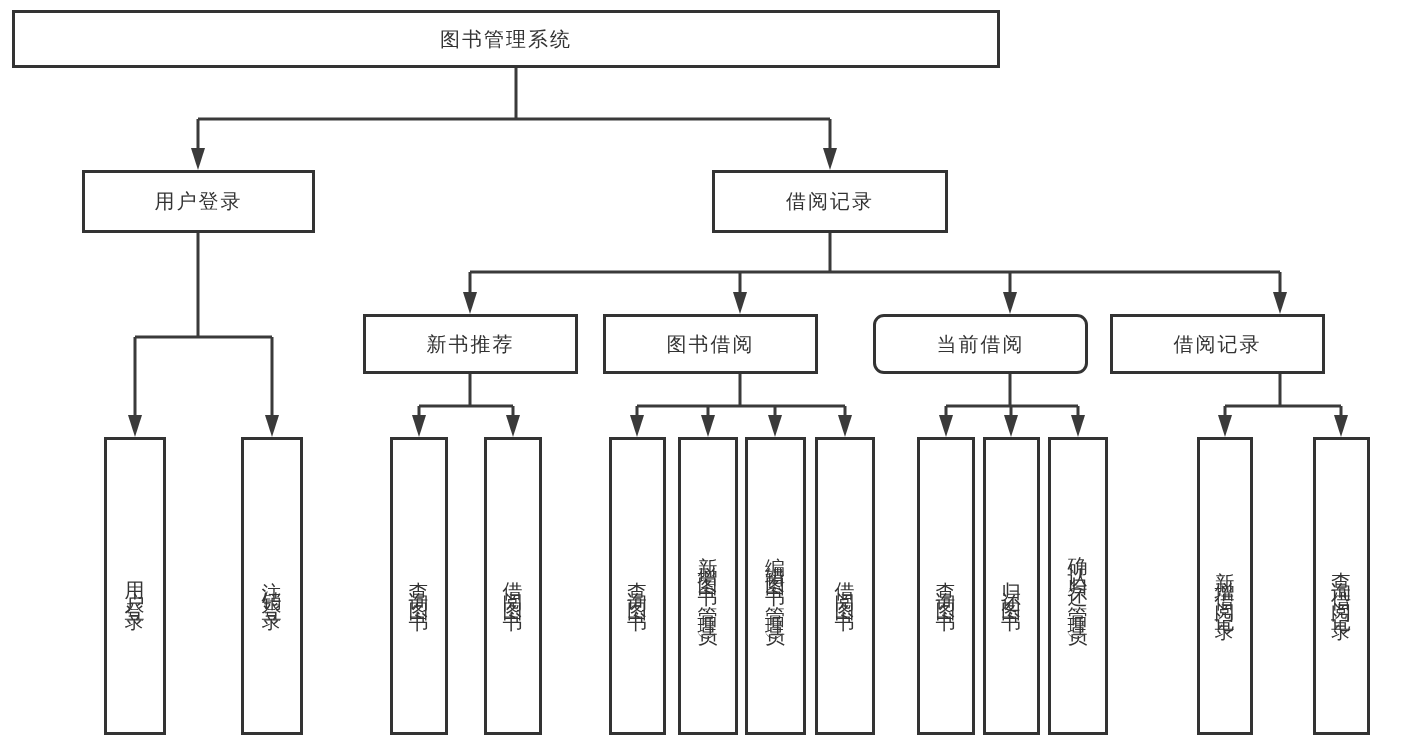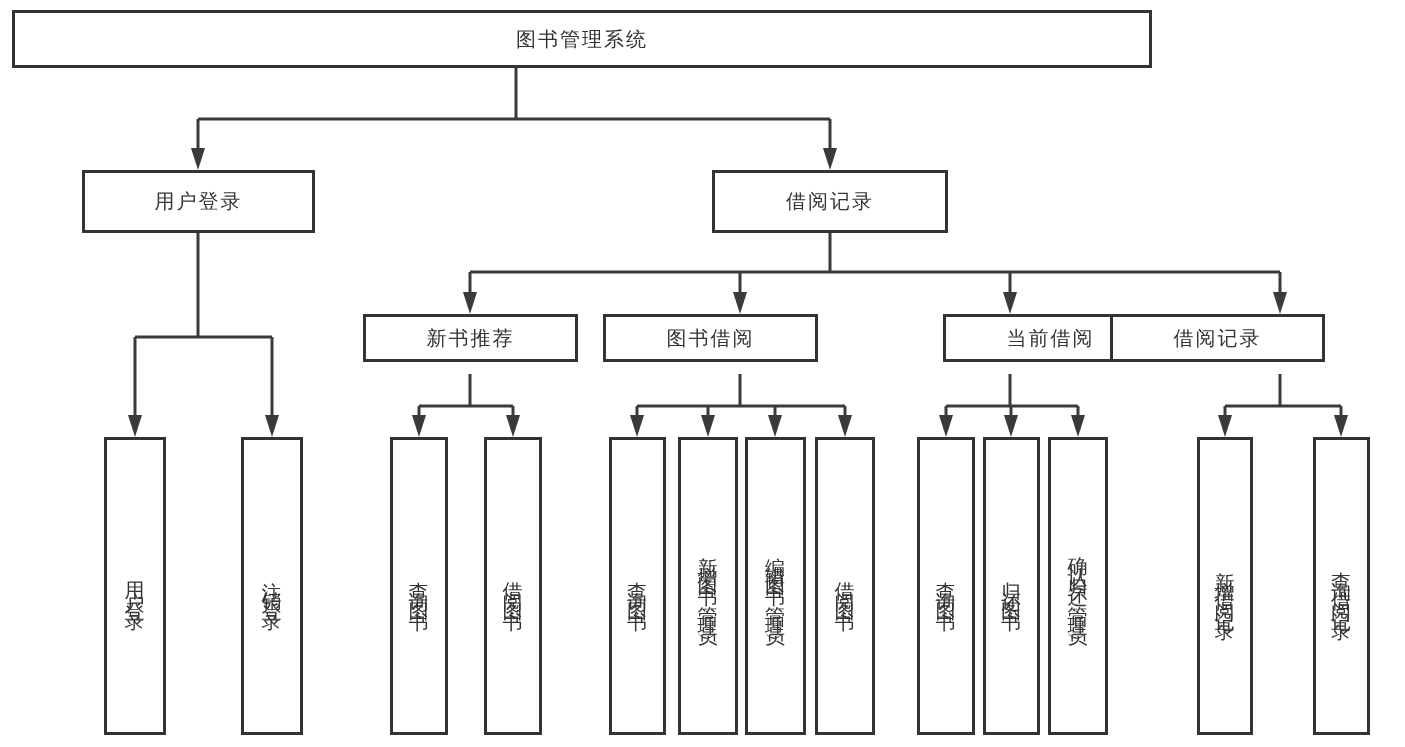--- a/index.html
+++ b/index.html
@@ -33,29 +33,29 @@
   }
   .node.v .lbl {
     writing-mode: vertical-rl;
     text-orientation: mixed;
     font-size: 20px;
     line-height: 1;
     letter-spacing: 10px;
     white-space: normal;
   }
   
-  .n-root   { left: 12px;  top: 10px;  width: 1140px; height: 58px; }
+  .n-root   { left: 12px;  top: 10px;  width: 988px; height: 58px; }
   
   .n-login  { left: 82px;  top: 170px; width: 233px;  height: 63px; }
   .n-mgmt   { left: 712px; top: 170px; width: 236px;  height: 63px; }
   
-  .lv3      { top: 314px; height: 48px; width: 215px; }
+  .lv3      { top: 314px; height: 60px; width: 215px; }
   .n-rec    { left: 363px; }
   .n-bor    { left: 603px; align-items: center; }
-  .n-cur    { left: 943px; }
+  .n-cur    { left: 873px; border-radius: 11px; }
   .n-rcd    { left: 1110px; }
   
   .leaf     { top: 437px; height: 298px; }
   .n-leaf-login   { left: 104px;  width: 62px; }
   .n-leaf-logout  { left: 241px;  width: 62px; }
   .n-rec-query    { left: 390px;  width: 58px; }
   .n-rec-borrow   { left: 484px;  width: 58px; }
   .n-bor-query    { left: 609px;  width: 57px; }
   .n-bor-add      { left: 678px;  width: 60px; }
   .n-bor-edit     { left: 745px;  width: 61px; }

